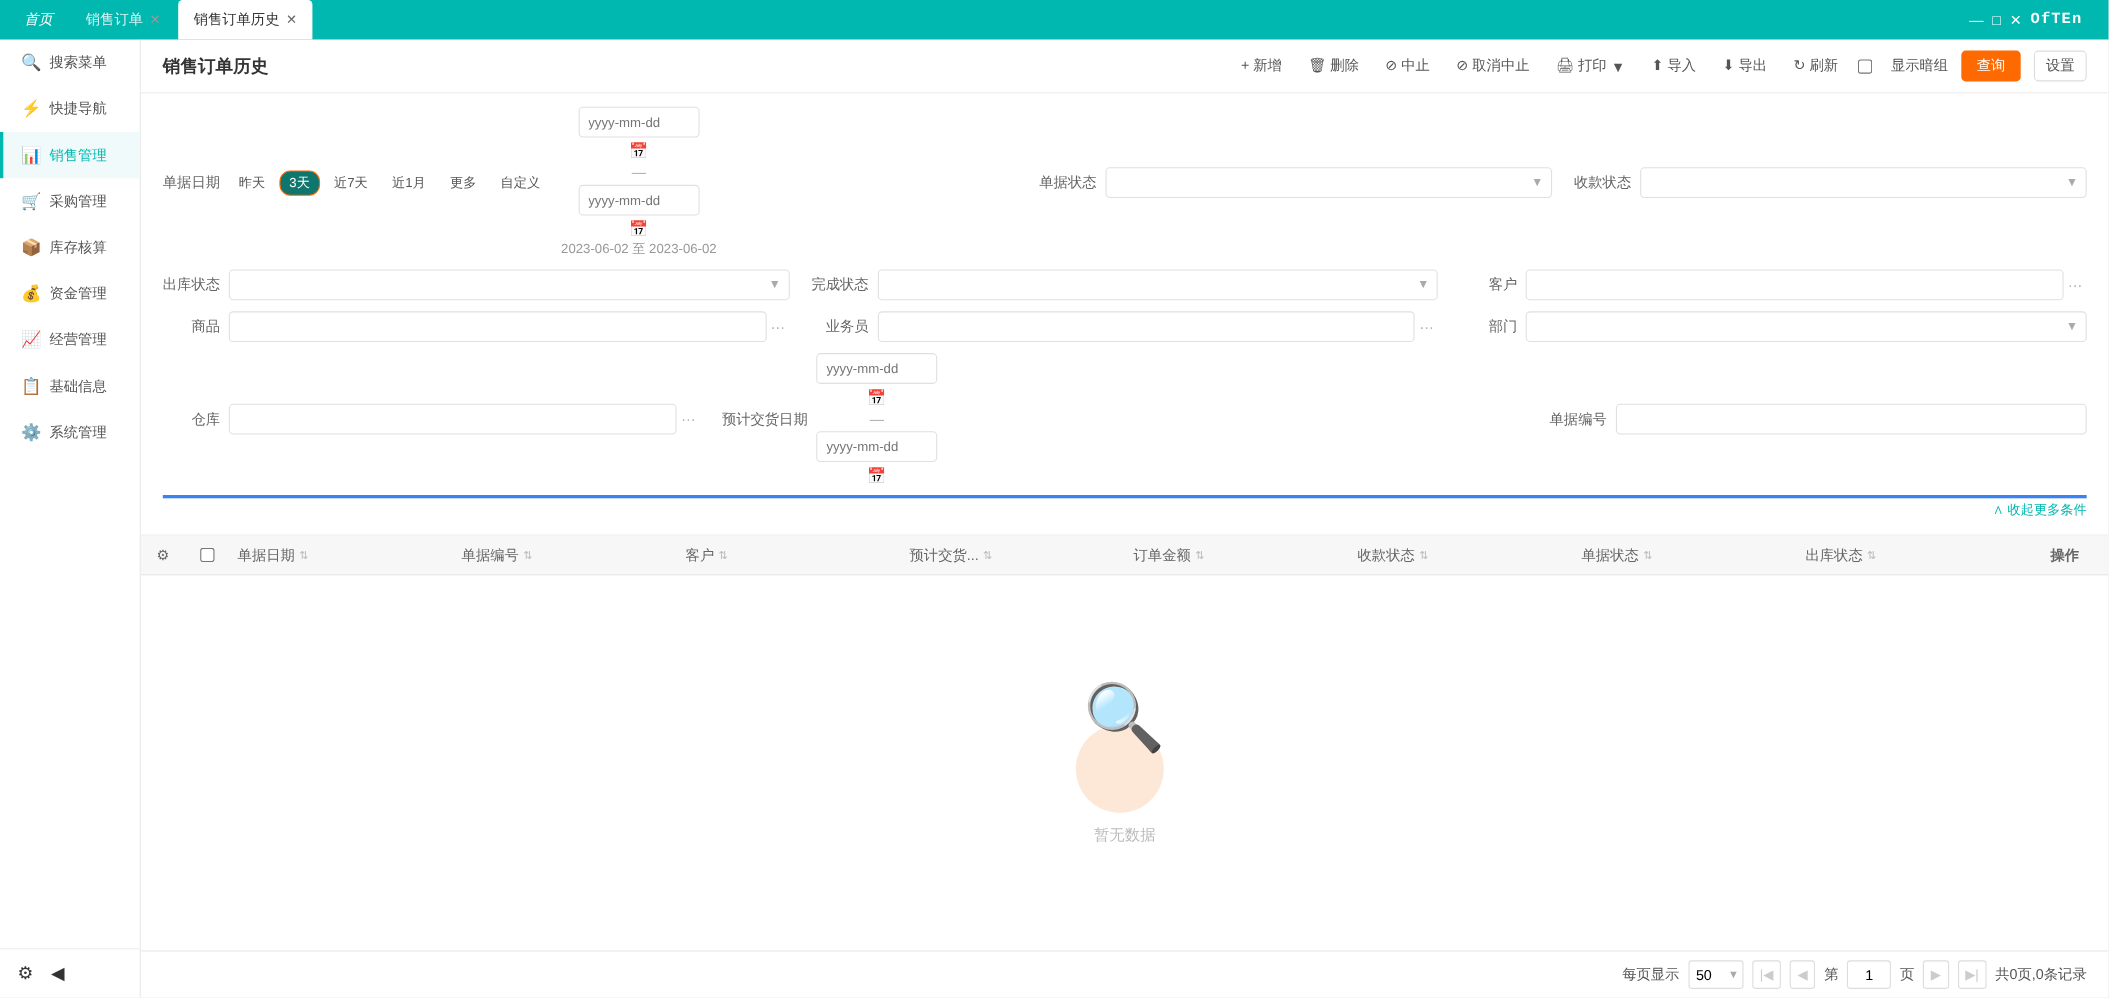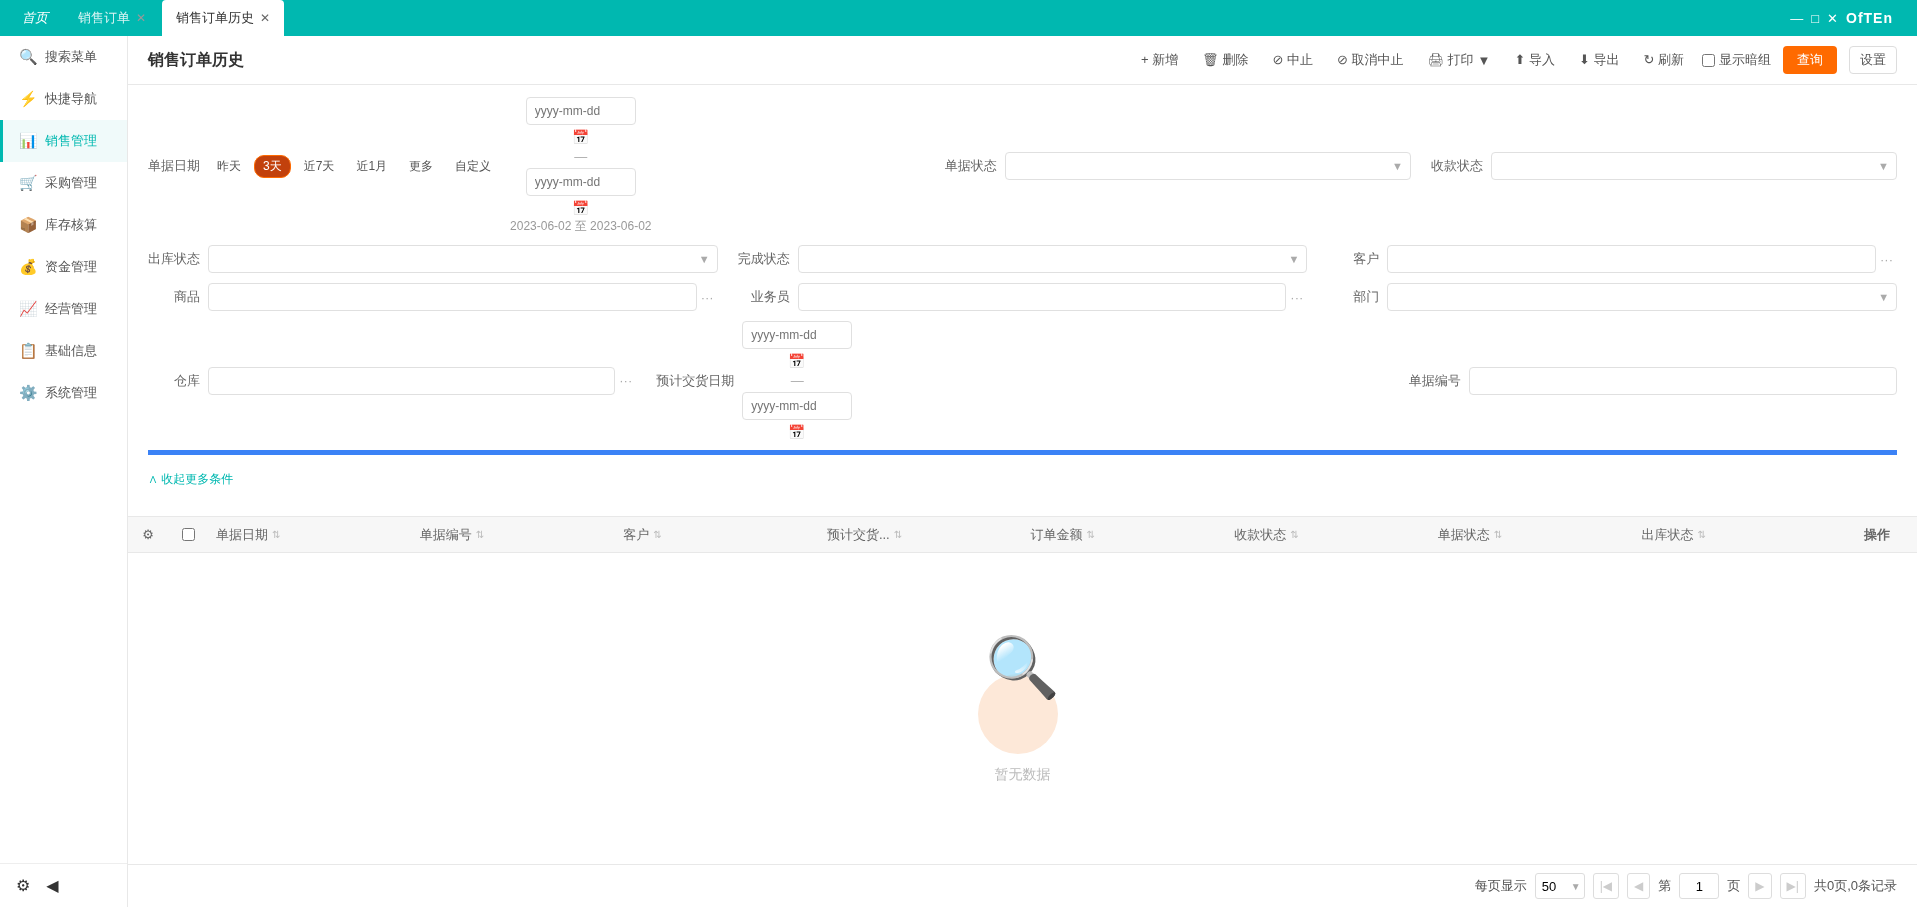--- a/index.html
+++ b/index.html
@@ -7,21 +7,21 @@
 
     
     .top-bar { background: #00b8b0; display: flex; align-items: center; height: 36px; padding: 0 8px; flex-shrink: 0; }
     .top-bar-tabs { display: flex; align-items: center; flex: 1; gap: 2px; }
     .tab { display: flex; align-items: center; padding: 0 14px; height: 36px; color: rgba(255,255,255,0.85); cursor: pointer; font-size: 13px; gap: 6px; position: relative; }
     .tab.active { background: #fff; color: #333; border-radius: 4px 4px 0 0; }
     .tab .close-icon { font-size: 12px; color: #999; cursor: pointer; }
     .tab.active .close-icon { color: #666; }
     .tab-home { color: #fff; font-style: italic; }
     .top-bar-right { display: flex; align-items: center; gap: 8px; color: #fff; font-size: 13px; }
-    .top-bar-brand { color: #fff; font-size: 14px; font-weight: bold; letter-spacing: 1px; margin-right: 16px; }
+    .top-bar-brand { color: #fff; font-size: 14px; font-weight: bold; letter-spacing: 1px; margin-right: 16px; font-family: Liberation Mono, monospace; }
 
     
     .main-layout { display: flex; flex: 1; overflow: hidden; }
 
     
     .sidebar { width: 128px; background: #fff; border-right: 1px solid #e8e8e8; display: flex; flex-direction: column; flex-shrink: 0; }
     .sidebar-item { display: flex; align-items: center; padding: 12px 16px; cursor: pointer; gap: 8px; color: #555; font-size: 13px; border-left: 3px solid transparent; }
     .sidebar-item.active { color: #00b8b0; border-left-color: #00b8b0; background: #f0fafa; }
     .sidebar-item .icon { font-size: 15px; width: 18px; text-align: center; }
     .sidebar-bottom { margin-top: auto; display: flex; align-items: center; padding: 12px 16px; gap: 16px; border-top: 1px solid #eee; }
@@ -29,45 +29,45 @@
     
     .content { flex: 1; display: flex; flex-direction: column; overflow: hidden; background: #f0f2f5; }
 
     
     .page-header { background: #fff; padding: 10px 20px; display: flex; align-items: center; justify-content: space-between; border-bottom: 1px solid #e8e8e8; flex-shrink: 0; }
     .page-title { font-size: 16px; font-weight: bold; color: #333; }
     .toolbar { display: flex; align-items: center; gap: 12px; }
     .toolbar-btn { display: flex; align-items: center; gap: 4px; color: #555; cursor: pointer; font-size: 13px; padding: 4px 6px; border-radius: 3px; }
     .toolbar-btn.primary { background: #ff6a00; color: #fff; padding: 5px 14px; border-radius: 4px; font-size: 13px; }
     .toolbar-btn.secondary { border: 1px solid #ddd; padding: 4px 10px; border-radius: 4px; }
-    .display-cols { display: flex; align-items: center; gap: 4px; font-size: 13px; color: #555; }
+    .display-cols { display: flex; align-items: center; gap: 17px; font-size: 13px; color: #555; }
     .display-cols input[type=checkbox] { accent-color: #00b8b0; }
 
     
     .filter-area { background: #fff; padding: 12px 20px; border-bottom: 1px solid #e8e8e8; flex-shrink: 0; }
     .filter-row { display: flex; align-items: center; gap: 0; margin-bottom: 10px; }
     .filter-row:last-child { margin-bottom: 0; }
     .filter-item { display: flex; align-items: center; flex: 1; gap: 0; min-width: 0; }
     .filter-label { color: #666; font-size: 13px; white-space: nowrap; min-width: 60px; text-align: right; padding-right: 8px; flex-shrink: 0; }
     .filter-label-wide { min-width: 70px; }
     .filter-input { border: 1px solid #e0e0e0; border-radius: 4px; padding: 4px 8px; font-size: 13px; height: 28px; flex: 1; outline: none; color: #333; background: #fff; min-width: 0; }
     .filter-select { border: 1px solid #e0e0e0; border-radius: 4px; padding: 4px 24px 4px 8px; font-size: 13px; height: 28px; flex: 1; outline: none; color: #333; background: #fff; appearance: none; -webkit-appearance: none; min-width: 0; cursor: pointer; position: relative; }
     .select-wrapper { position: relative; flex: 1; display: flex; align-items: center; min-width: 0; }
     .select-wrapper .chevron { position: absolute; right: 8px; top: 50%; transform: translateY(-50%); pointer-events: none; color: #aaa; font-size: 11px; }
     .date-group { display: flex; align-items: center; gap: 4px; flex: 1; }
     .date-shortcuts { display: flex; align-items: center; gap: 4px; }
     .date-btn { padding: 2px 8px; border-radius: 10px; font-size: 12px; cursor: pointer; color: #555; border: 1px solid transparent; }
-    .date-btn.active { background: #c2410c; color: #fff; border-radius: 10px; border-color: #ff6a00; }
+    .date-btn.active { background: #0f766e; color: #fff; border-radius: 10px; border-color: #ff6a00; }
     .date-range-text { font-size: 12px; color: #999; margin-top: 2px; display: block; }
     .date-input-group { display: flex; align-items: center; gap: 4px; flex-direction: column; }
     .date-input { border: 1px solid #e0e0e0; border-radius: 4px; padding: 4px 8px; font-size: 12px; height: 28px; width: 110px; outline: none; color: #333; background: #fff; }
     .date-cal-icon { color: #aaa; font-size: 14px; cursor: pointer; }
     .dash { color: #aaa; }
     .dotdot-btn { color: #aaa; font-size: 13px; cursor: pointer; padding: 0 4px; }
-    .collapse-bar { text-align: left; padding: 16px 0; color: #00b8b0; font-size: 12px; cursor: pointer; border-top: 5px solid #3b82f6; margin-top: 4px; }
+    .collapse-bar { text-align: right; padding: 2px 0; color: #00b8b0; font-size: 12px; cursor: pointer; border-top: 3px solid #3b82f6; margin-top: 4px; }
 
     
     .table-area { flex: 1; background: #fff; margin: 0; overflow: auto; display: flex; flex-direction: column; }
     .table-header { display: flex; align-items: center; background: #f7f7f7; border-bottom: 1px solid #e8e8e8; height: 36px; flex-shrink: 0; }
     .th { flex: 1; padding: 0 8px; font-size: 13px; color: #666; display: flex; align-items: center; gap: 4px; white-space: nowrap; }
     .th.checkbox-col { flex: 0 0 40px; justify-content: center; }
     .th.settings-col { flex: 0 0 40px; justify-content: center; }
     .th.action-col { flex: 0 0 80px; justify-content: center; font-weight: bold; }
     .th .sort-icon { color: #bbb; font-size: 10px; }
     .table-body { flex: 1; display: flex; flex-direction: column; align-items: center; justify-content: center; }

